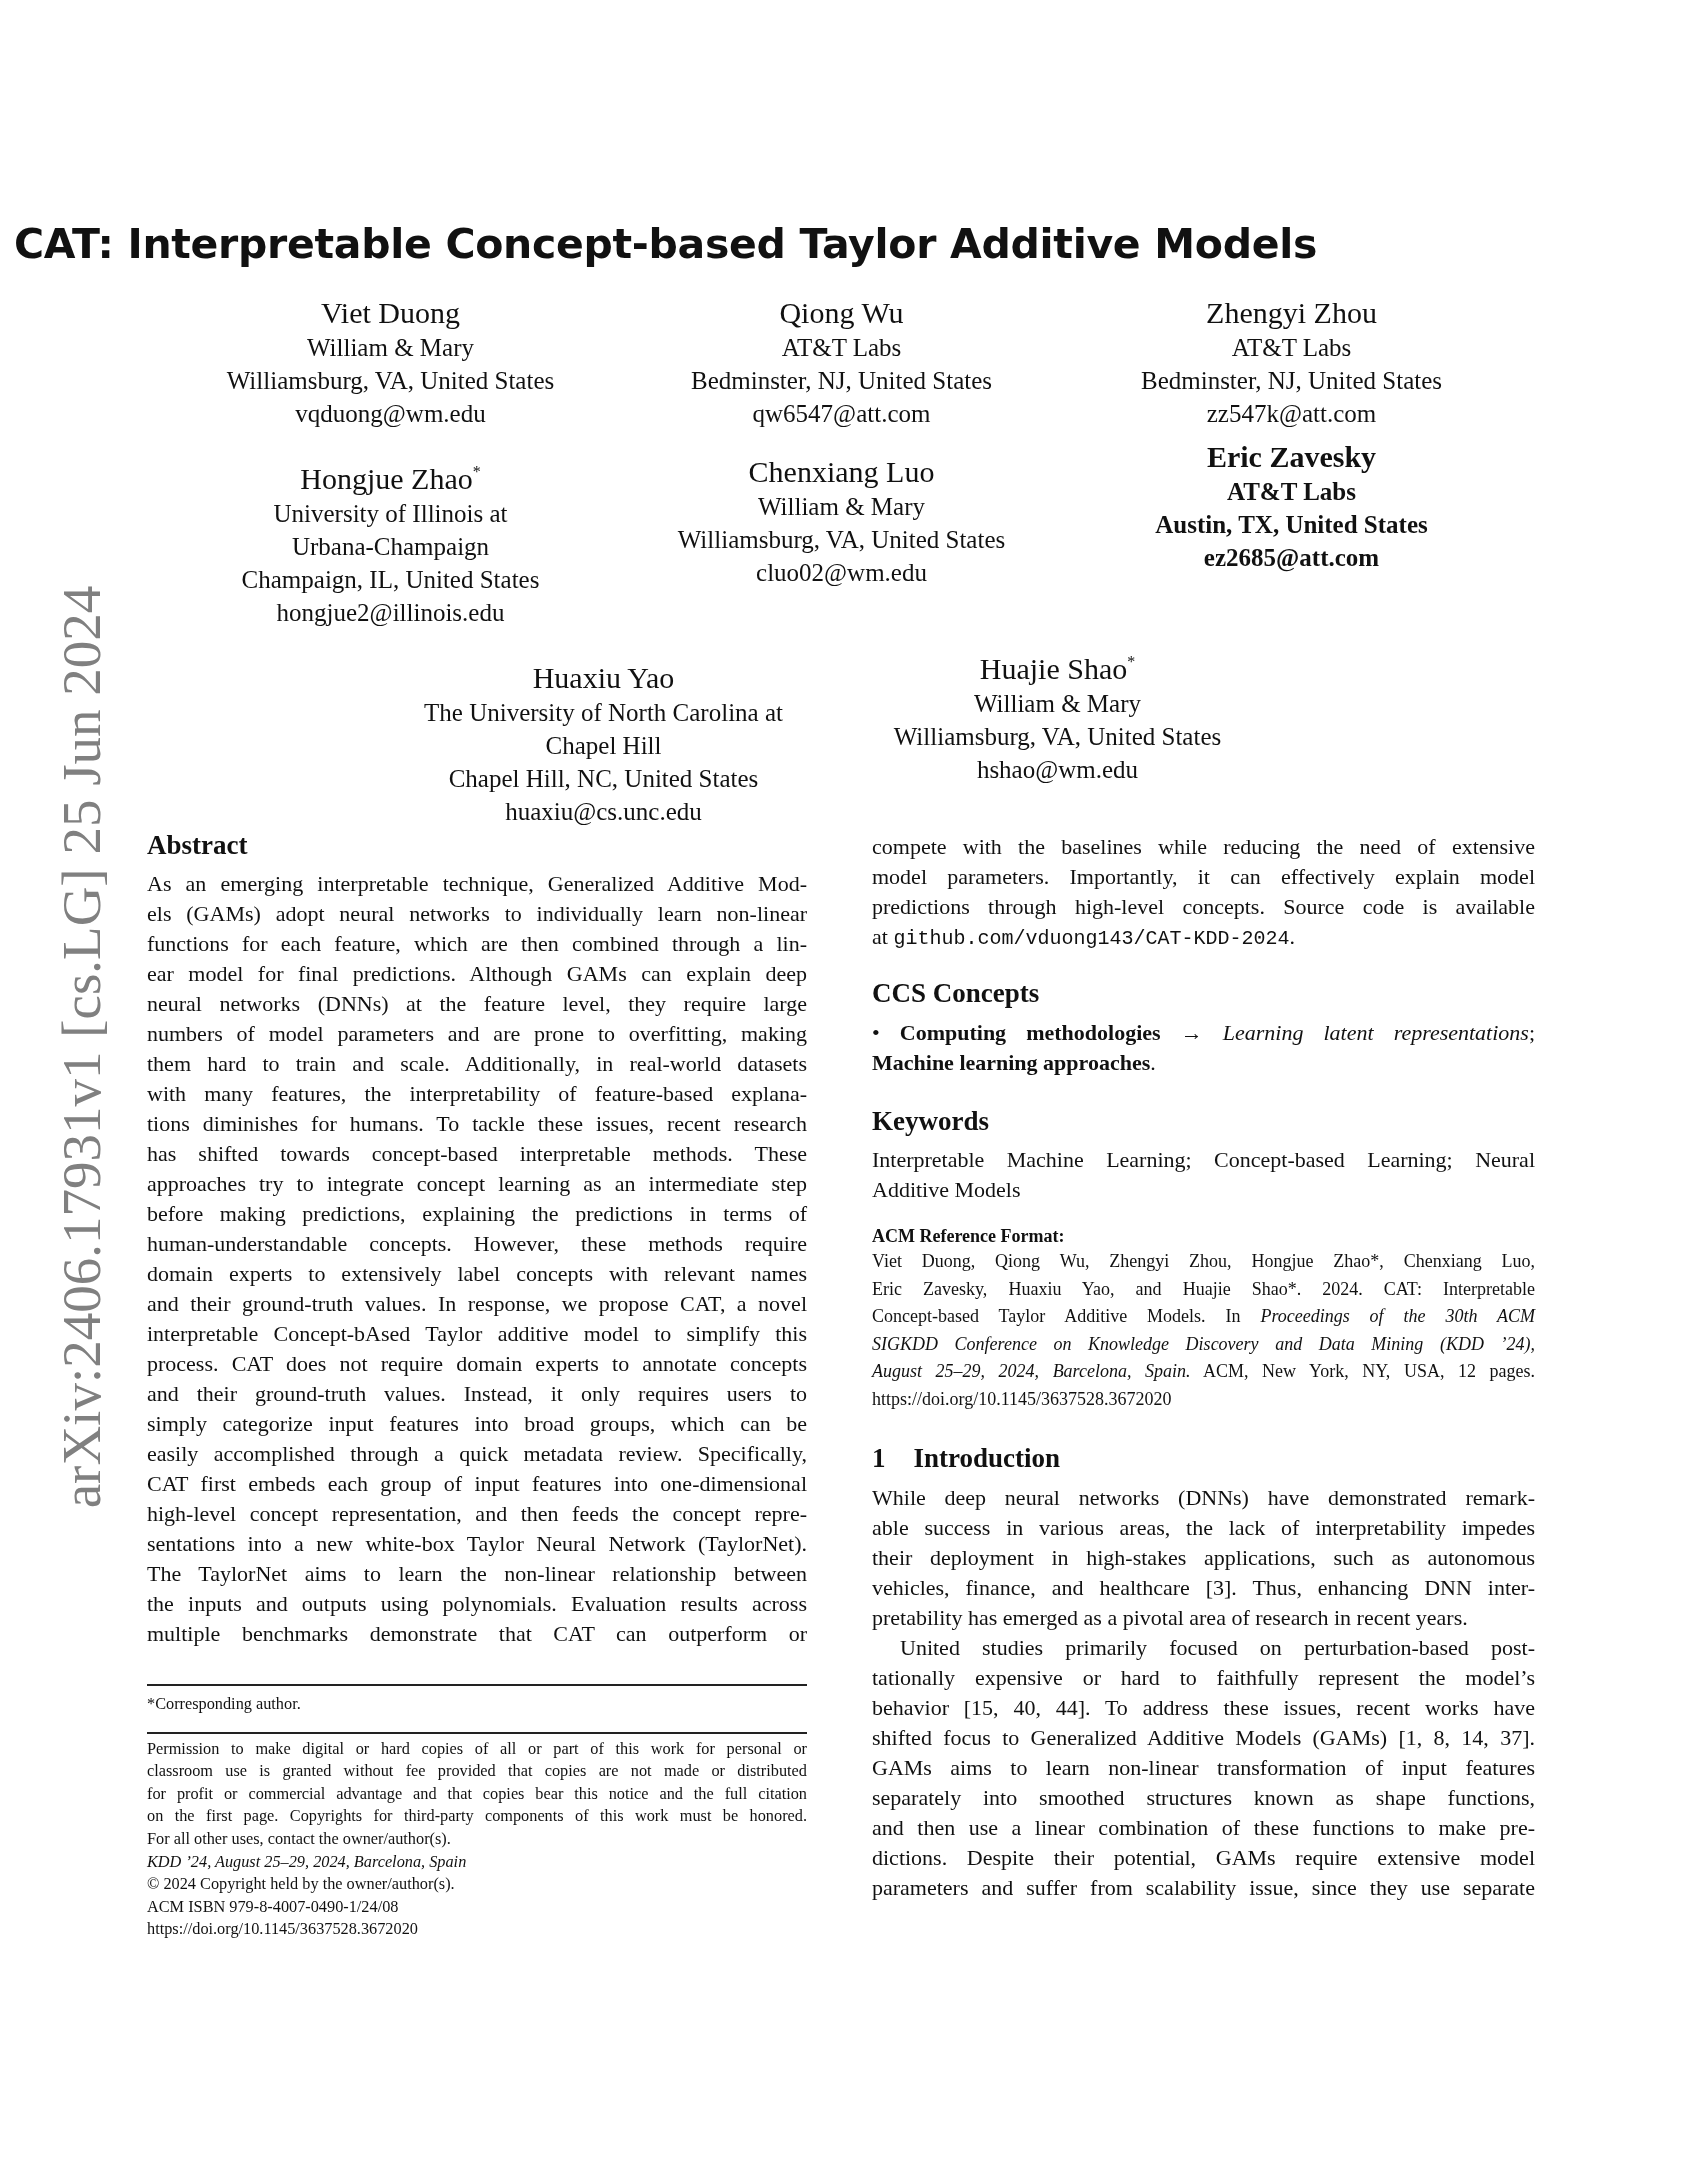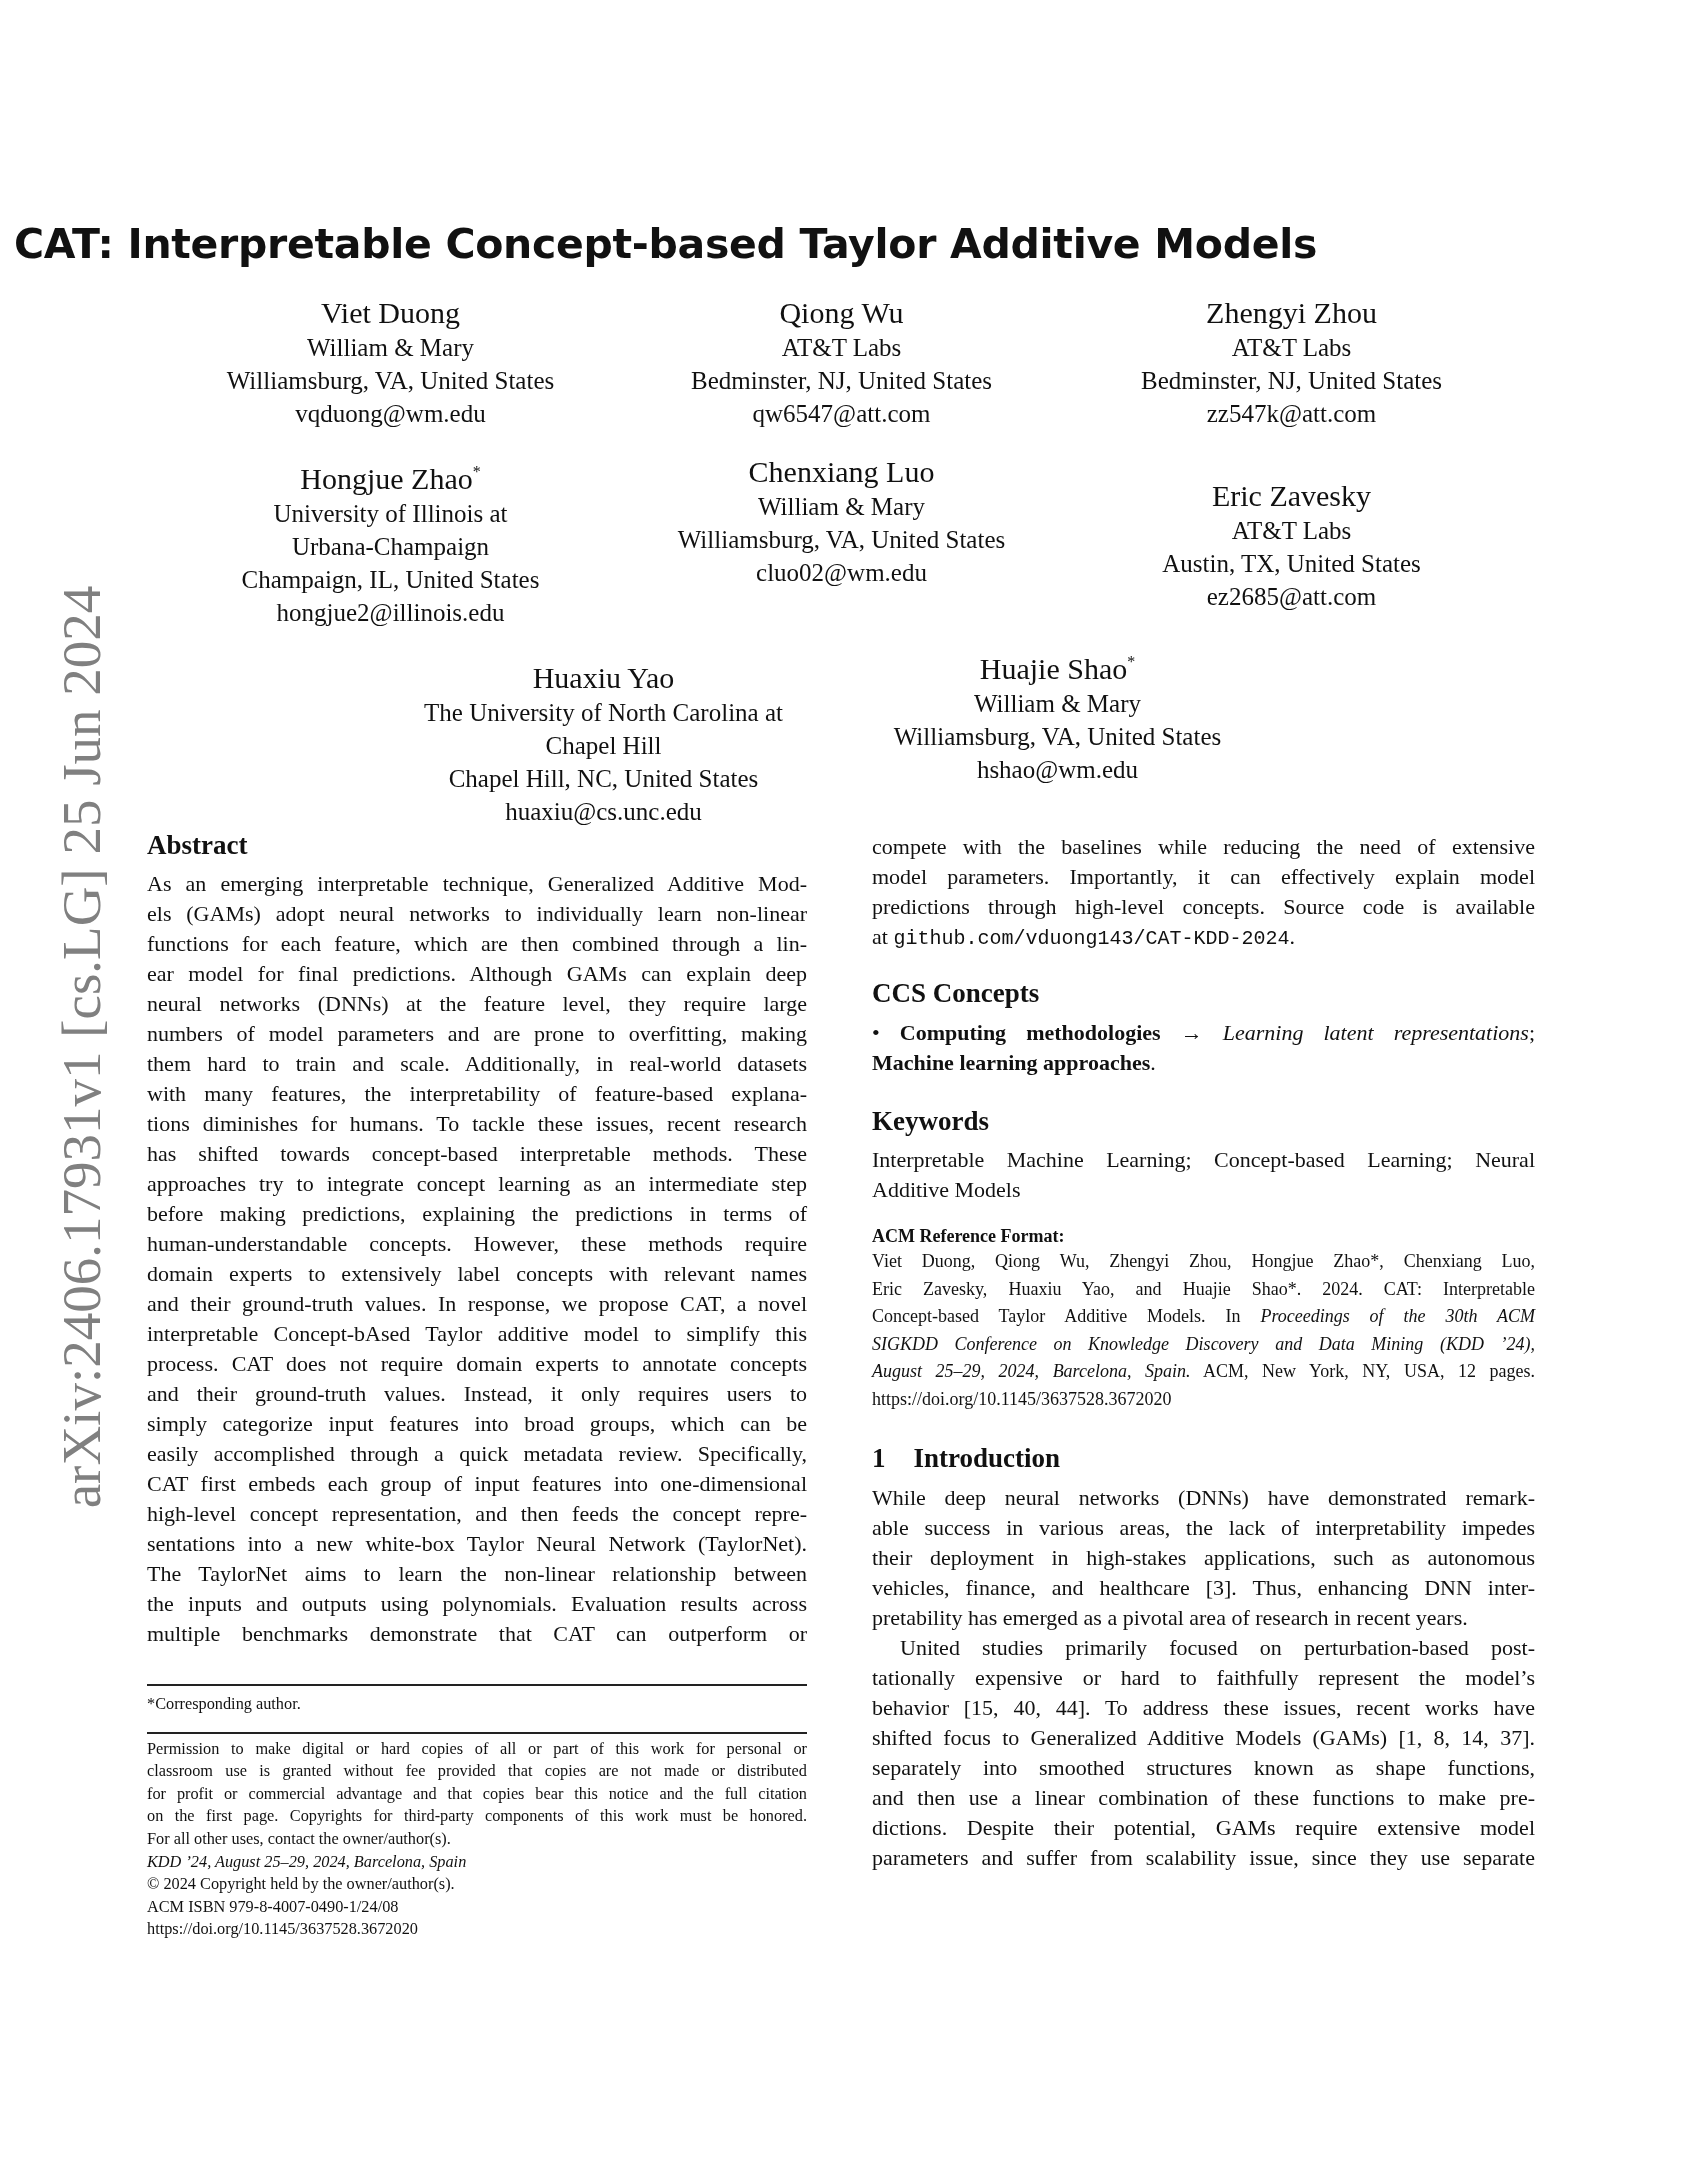--- a/index.html
+++ b/index.html
@@ -79,21 +79,21 @@
     <div>Urbana-Champaign</div>
     <div>Champaign, IL, United States</div>
     <div>hongjue2@illinois.edu</div>
   </div>
   <div class="author" style="left:614px; top:454px;">
     <div class="name">Chenxiang Luo</div>
     <div>William &amp; Mary</div>
     <div>Williamsburg, VA, United States</div>
     <div>cluo02@wm.edu</div>
   </div>
-  <div class="author" style="left:1064px; top:478px;">
+  <div class="author" style="left:1064px; top:439px;font-weight:bold;">
     <div class="name">Eric Zavesky</div>
     <div>AT&amp;T Labs</div>
     <div>Austin, TX, United States</div>
     <div>ez2685@att.com</div>
   </div>
 
   <div class="author" style="left:376px; top:660px;">
     <div class="name">Huaxiu Yao</div>
     <div>The University of North Carolina at</div>
     <div>Chapel Hill</div>
@@ -172,20 +172,21 @@
 <div class="para" style="left:872px; top:1483px; width:663px;" id="intro-body">
     <span class="line">While deep neural networks (DNNs) have demonstrated remark-</span>
     <span class="line">able success in various areas, the lack of interpretability impedes</span>
     <span class="line">their deployment in high-stakes applications, such as autonomous</span>
     <span class="line">vehicles, finance, and healthcare [3]. Thus, enhancing DNN inter-</span>
     <span class="line last">pretability has emerged as a pivotal area of research in recent years.</span>
     <span class="line indent">United studies primarily focused on perturbation-based post-</span>
     <span class="line">tationally expensive or hard to faithfully represent the model’s</span>
     <span class="line">behavior [15, 40, 44]. To address these issues, recent works have</span>
     <span class="line">shifted focus to Generalized Additive Models (GAMs) [1, 8, 14, 37].</span>
+    <span class="line">GAMs aims to learn non-linear transformation of input features</span>
     <span class="line">separately into smoothed structures known as shape functions,</span>
     <span class="line">and then use a linear combination of these functions to make pre-</span>
     <span class="line">dictions. Despite their potential, GAMs require extensive model</span>
     <span class="line">parameters and suffer from scalability issue, since they use separate</span>
   </div>
 
 <div class="rule" style="left:147px; top:1684px; width:660px;"></div>
 <div class="small" style="left:147px; top:1693px;">*Corresponding author.</div>
 <div class="rule" style="left:147px; top:1732px; width:660px;"></div>
 <div class="small" style="left:147px; top:1738px; width:660px;" id="perm">

